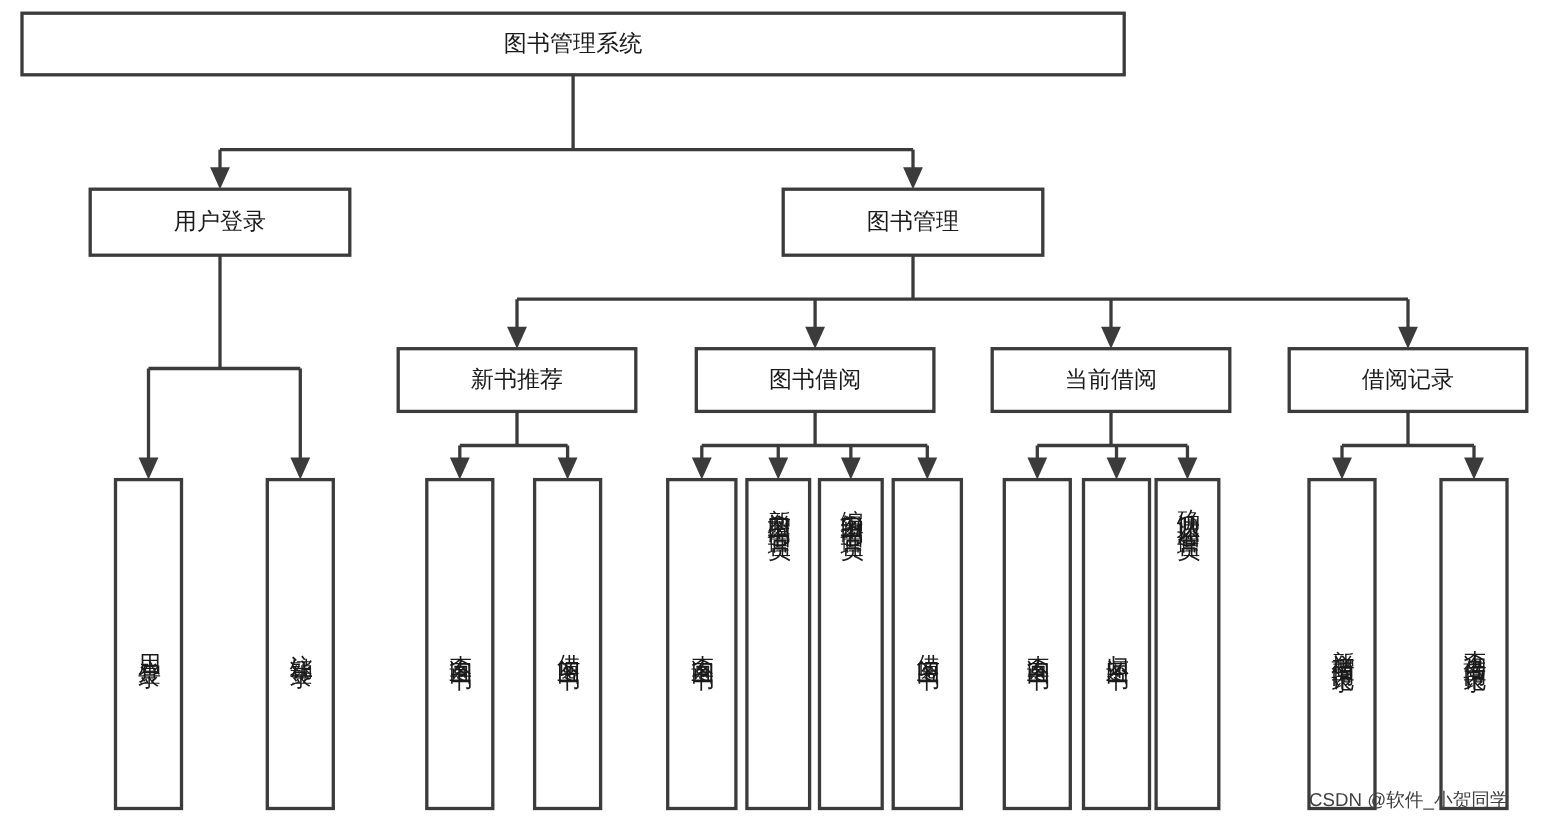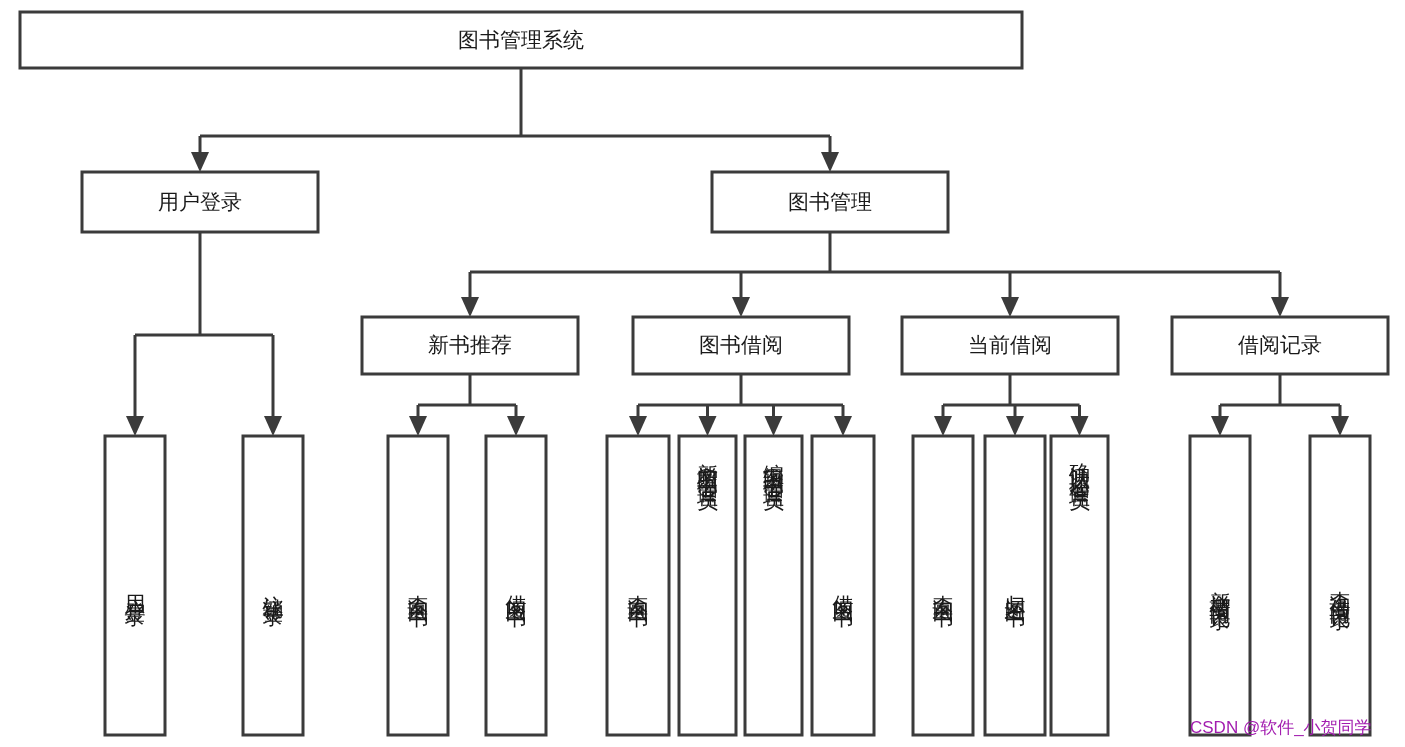--- a/index.html
+++ b/index.html
@@ -67,21 +67,21 @@
     font-size: 21px;
     line-height: 1.05;
     letter-spacing: 4px;
     color: #1a1a1a;
     white-space: nowrap;
   }
   #watermark {
     position: absolute;
     font-family: "Liberation Sans", "DejaVu Sans", sans-serif;
     font-size: 17px;
-    color: #a21caf;
+    color: #404040;
     white-space: nowrap;
     pointer-events: none;
   }
 </style>
 </head>
 <body>
 
 <div id="diagram-root">
 
   <svg id="tree-svg" viewBox="0 0 1405 747">

